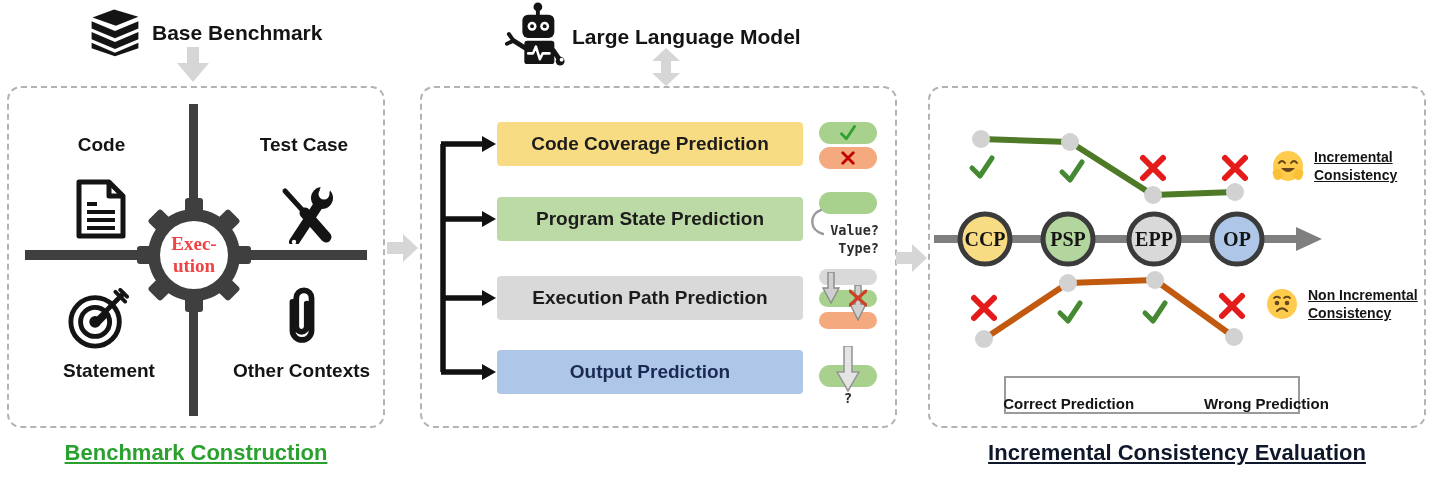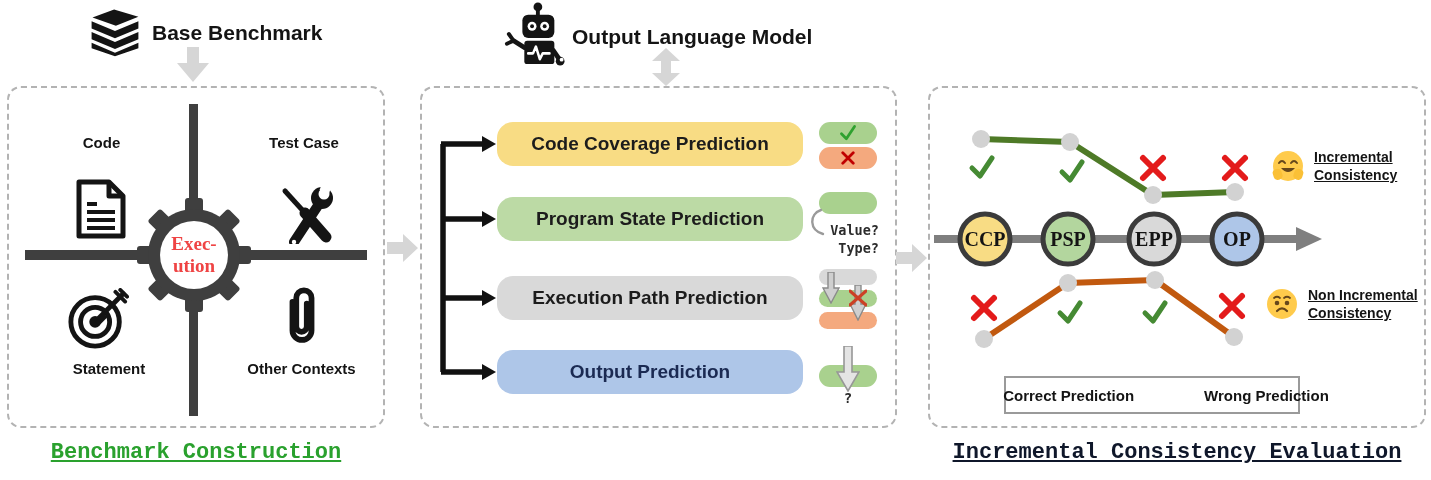--- a/index.html
+++ b/index.html
@@ -4,33 +4,33 @@
 <style>
   html,body{margin:0;padding:0;background:#fff;}
   #fig{position:relative;width:1431px;height:480px;background:#fff;
        font-family:"Liberation Sans",sans-serif;overflow:hidden;}
   .abs{position:absolute;}
   .hdr-title{font-size:21px;font-weight:bold;color:#141414;white-space:nowrap;}
   .panel{position:absolute;top:86px;height:342px;border:2px dashed #b3b3b3;border-radius:14px;box-sizing:border-box;background:#fff;}
   #panel-left{left:7px;width:378px;}
   #panel-mid{left:420px;width:477px;}
   #panel-right{left:928px;width:498px;}
-  .caption{position:absolute;top:440px;text-align:center;font-family:Liberation Mono, monospace;
+  .caption{position:absolute;top:440px;text-align:center;font-family:Liberation Sans, sans-serif;
            font-weight:bold;font-size:22px;text-decoration:underline;white-space:nowrap;}
-  .quad-label{font-size:15px;font-weight:bold;color:#141414;text-align:center;}
+  .quad-label{font-size:19px;font-weight:bold;color:#141414;text-align:center;}
   .gear-text{font-family:"Liberation Serif",serif;font-weight:bold;font-size:19px;color:#ef4444;
              text-align:center;line-height:1.18;}
-  .pbox{position:absolute;left:75px;width:306px;height:44px;border-radius:16px;
+  .pbox{position:absolute;left:75px;width:306px;height:44px;border-radius:4px;
         display:flex;align-items:center;justify-content:center;font-size:19px;font-weight:bold;color:#1c1c1c;}
   .pill{position:absolute;left:397px;width:58px;border-radius:11px;display:flex;align-items:center;justify-content:center;}
   .mono{font-family:"DejaVu Sans Mono",monospace;font-weight:bold;color:#2b2b2b;}
   .ic-label{font-size:14px;font-weight:bold;color:#141414;line-height:1.3;}
   .ic-label span{text-decoration:underline;}
   .legend{position:absolute;left:74px;top:288px;width:292px;height:34px;border:2px solid #9a9a9a;
-          background:#fff;display:flex;align-items:center;justify-content:center;gap:28px;}
+          background:#fff;display:flex;align-items:flex-end;justify-content:center;gap:28px;}
   .legend-label{font-size:15px;font-weight:bold;color:#141414;white-space:nowrap;}
 </style>
 </head>
 <body>
 
 <div id="fig">
 
   <svg class="abs" style="left:88px;top:5px" width="54" height="54" viewBox="0 0 60 56">
     <path d="M5,12 L29,3 L56,11 L31,21 Z" fill="#141414"></path>
     <path d="M4,16 L30,27 L56,16 L56,24 L30,35 L4,24 Z" fill="#141414"></path>
@@ -51,21 +51,21 @@
     <circle cx="30" cy="25" r="2" fill="#141414"></circle>
       <circle cx="43" cy="25" r="2" fill="#141414"></circle>
     <rect x="22" y="40" width="31" height="24" rx="3" fill="#141414"></rect>
     <polyline points="26,53 31,53 34,46 38,59 41,53 48,53" fill="none" stroke="#fff" stroke-width="2.6" stroke-linejoin="round" stroke-linecap="round"></polyline>
     <path d="M22,47 L11,40" stroke="#141414" stroke-width="5" stroke-linecap="round"></path>
     <path d="M11,40 L6,33 M11,40 L4,43" stroke="#141414" stroke-width="4" stroke-linecap="round"></path>
     <path d="M52,50 L58,59" stroke="#141414" stroke-width="5" stroke-linecap="round"></path>
     <circle cx="59" cy="61" r="4.5" fill="#141414"></circle>
       <circle cx="60.5" cy="59.5" r="2" fill="#fff"></circle>
   </svg>
-  <div class="abs hdr-title" style="left:572px;top:25px">Output Language Model</div>
+  <div class="abs hdr-title" style="left:572px;top:25px">Large Language Model</div>
   <svg class="abs" style="left:650px;top:48px" width="32" height="38" viewBox="0 0 32 38">
     <polygon points="16,0 30,13 21,13 21,25 30,25 16,38 2,25 11,25 11,13 2,13" fill="#D6D6D6"></polygon>
   </svg>
 
   <div class="panel" id="panel-left">
     <svg class="abs" style="left:0;top:0" width="374" height="338" viewBox="0 0 374 338">
       <rect x="180" y="16" width="9" height="312" fill="#3F3F3F"></rect>
       <rect x="16" y="162" width="342" height="10" fill="#3F3F3F"></rect>
       <g fill="#3F3F3F">
         <g transform="translate(185,167)">

